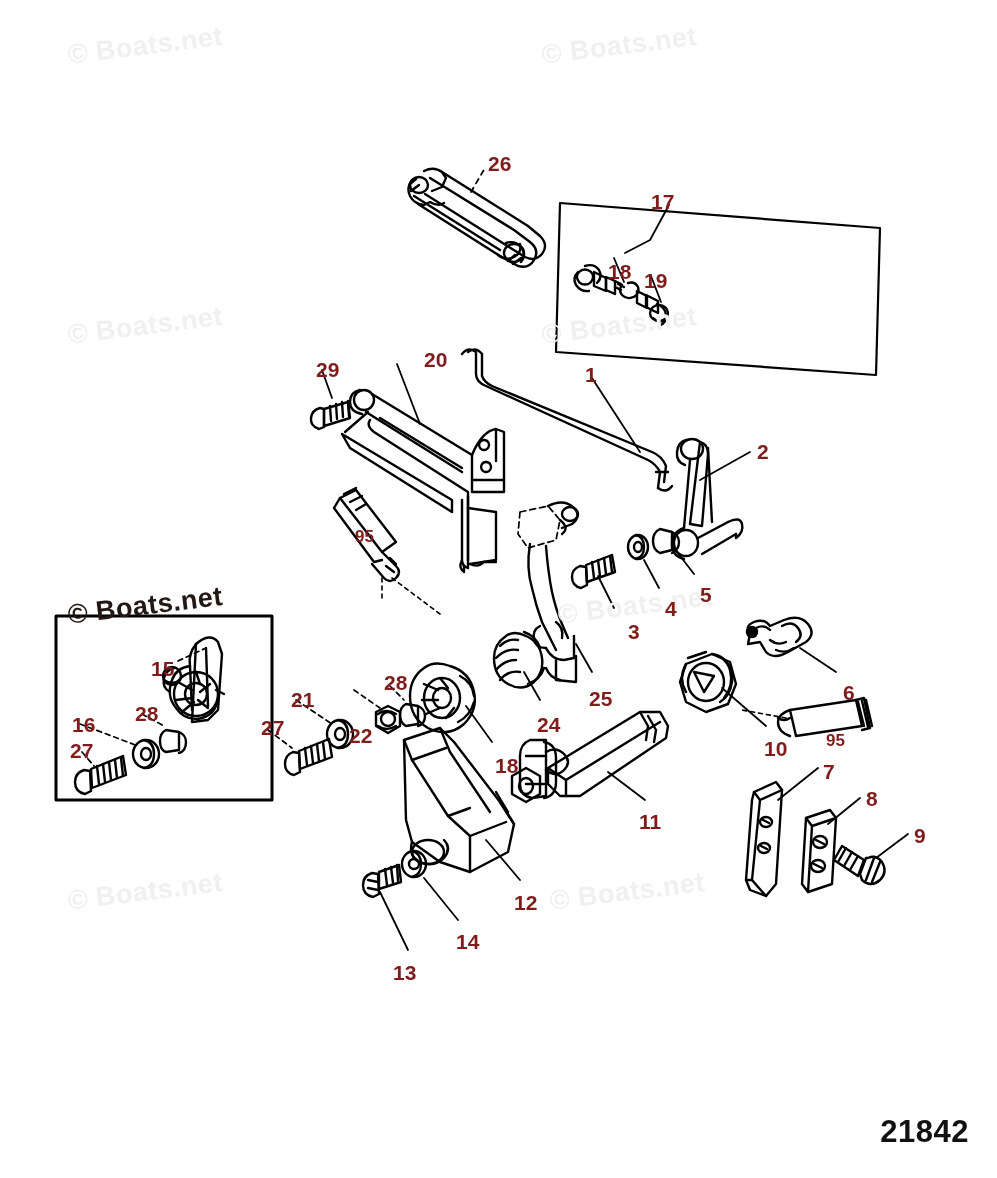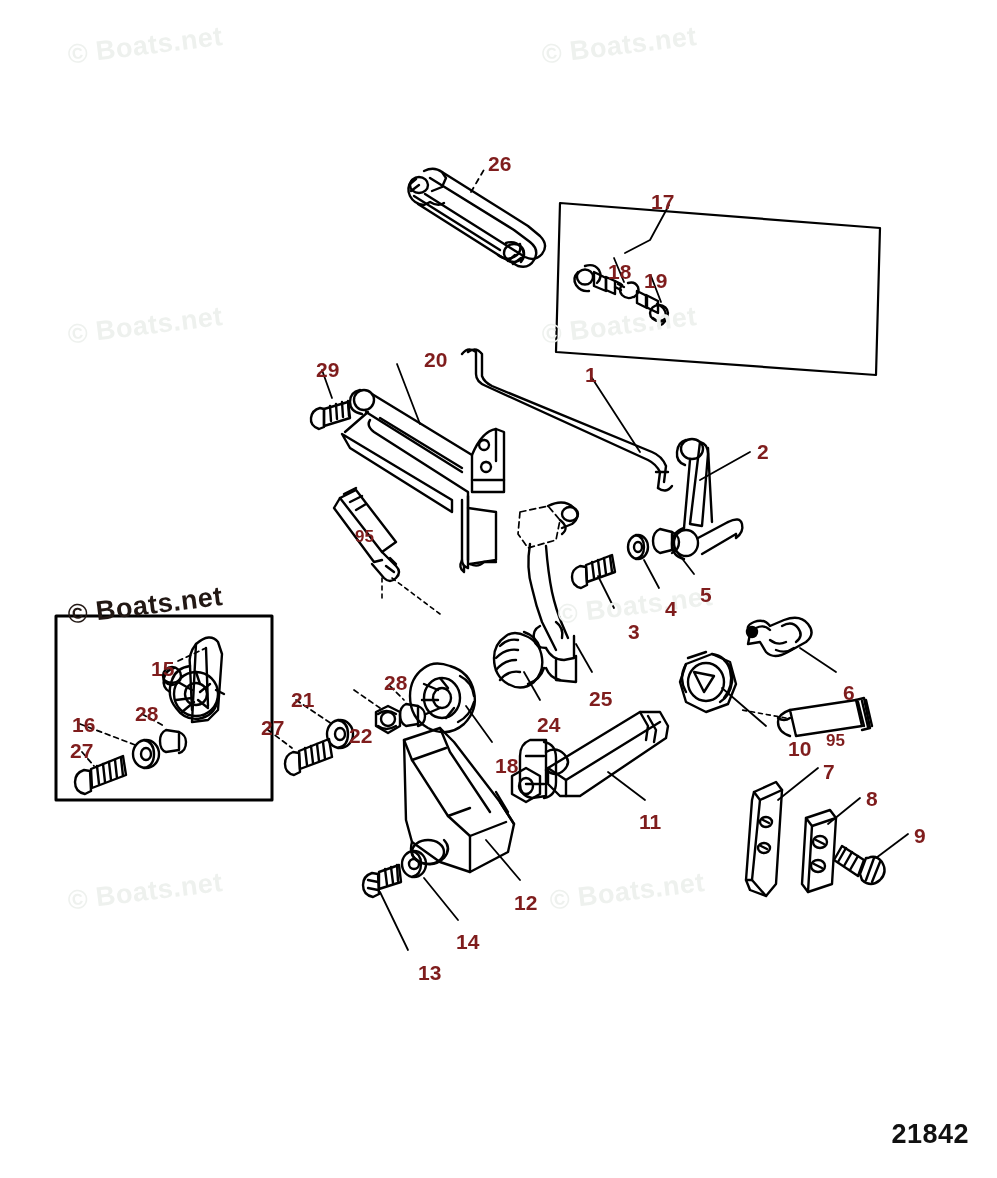--- a/index.html
+++ b/index.html
@@ -4,21 +4,21 @@
 <style>
   html,body{margin:0;padding:0;background:#ffffff;}
   body{font-family:"Liberation Sans",sans-serif;}
   #page{position:relative;width:997px;height:1178px;background:#fff;overflow:hidden;}
   svg{display:block;}
   .wm{position:absolute;font-family:"Liberation Sans",sans-serif;font-size:27px;font-weight:600;
       color:#eef1ee;transform:rotate(-7deg);transform-origin:left top;white-space:nowrap;letter-spacing:.5px;}
   .wm-dark{color:#221814;}
   .cal{position:absolute;font-family:Liberation Sans, sans-serif;font-weight:bold;color:#7f1d1d;
        font-size:21px;white-space:nowrap;}
-  #diagnum{position:absolute;right:28px;bottom:28px;font-size:27px;font-weight:bold;color:#111;
+  #diagnum{position:absolute;right:28px;bottom:28px;font-size:31px;font-weight:bold;color:#111;
            letter-spacing:.5px;font-family:"Liberation Sans",sans-serif;}
 </style>
 </head>
 <body>
 
 <div id="page">
 
   <svg width="997" height="1178" viewBox="0 0 997 1178">
     <g fill="none" stroke="#000" stroke-width="2.4" stroke-linecap="round" stroke-linejoin="round">
 
@@ -357,24 +357,24 @@
 
   <div class="cal" style="left:585px; top:363px;">1</div>
   <div class="cal" style="left:757px; top:440px;">2</div>
   <div class="cal" style="left:628px; top:620px;">3</div>
   <div class="cal" style="left:665px; top:597px;">4</div>
   <div class="cal" style="left:700px; top:583px;">5</div>
   <div class="cal" style="left:843px; top:681px;">6</div>
   <div class="cal" style="left:823px; top:760px;">7</div>
   <div class="cal" style="left:866px; top:787px;">8</div>
   <div class="cal" style="left:914px; top:824px;">9</div>
-  <div class="cal" style="left:764px; top:737px;margin-left:24px;">10</div>
+  <div class="cal" style="left:764px; top:737px;">10</div>
   <div class="cal" style="left:639px; top:810px;">11</div>
   <div class="cal" style="left:514px; top:891px;">12</div>
-  <div class="cal" style="left:418px; top:961px;">13</div>
+  <div class="cal" style="left:393px; top:961px;">13</div>
   <div class="cal" style="left:456px; top:930px;">14</div>
   <div class="cal" style="left:151px; top:657px;">15</div>
   <div class="cal" style="left:72px;  top:713px;">16</div>
   <div class="cal" style="left:651px; top:190px;">17</div>
   <div class="cal" style="left:608px; top:260px;">18</div>
   <div class="cal" style="left:644px; top:269px;">19</div>
   <div class="cal" style="left:391px; top:348px;margin-left:33px;">20</div>
   <div class="cal" style="left:291px; top:688px;">21</div>
   <div class="cal" style="left:349px; top:676px;margin-top:48px;">22</div>
   <div class="cal" style="left:495px; top:754px;">18</div>

